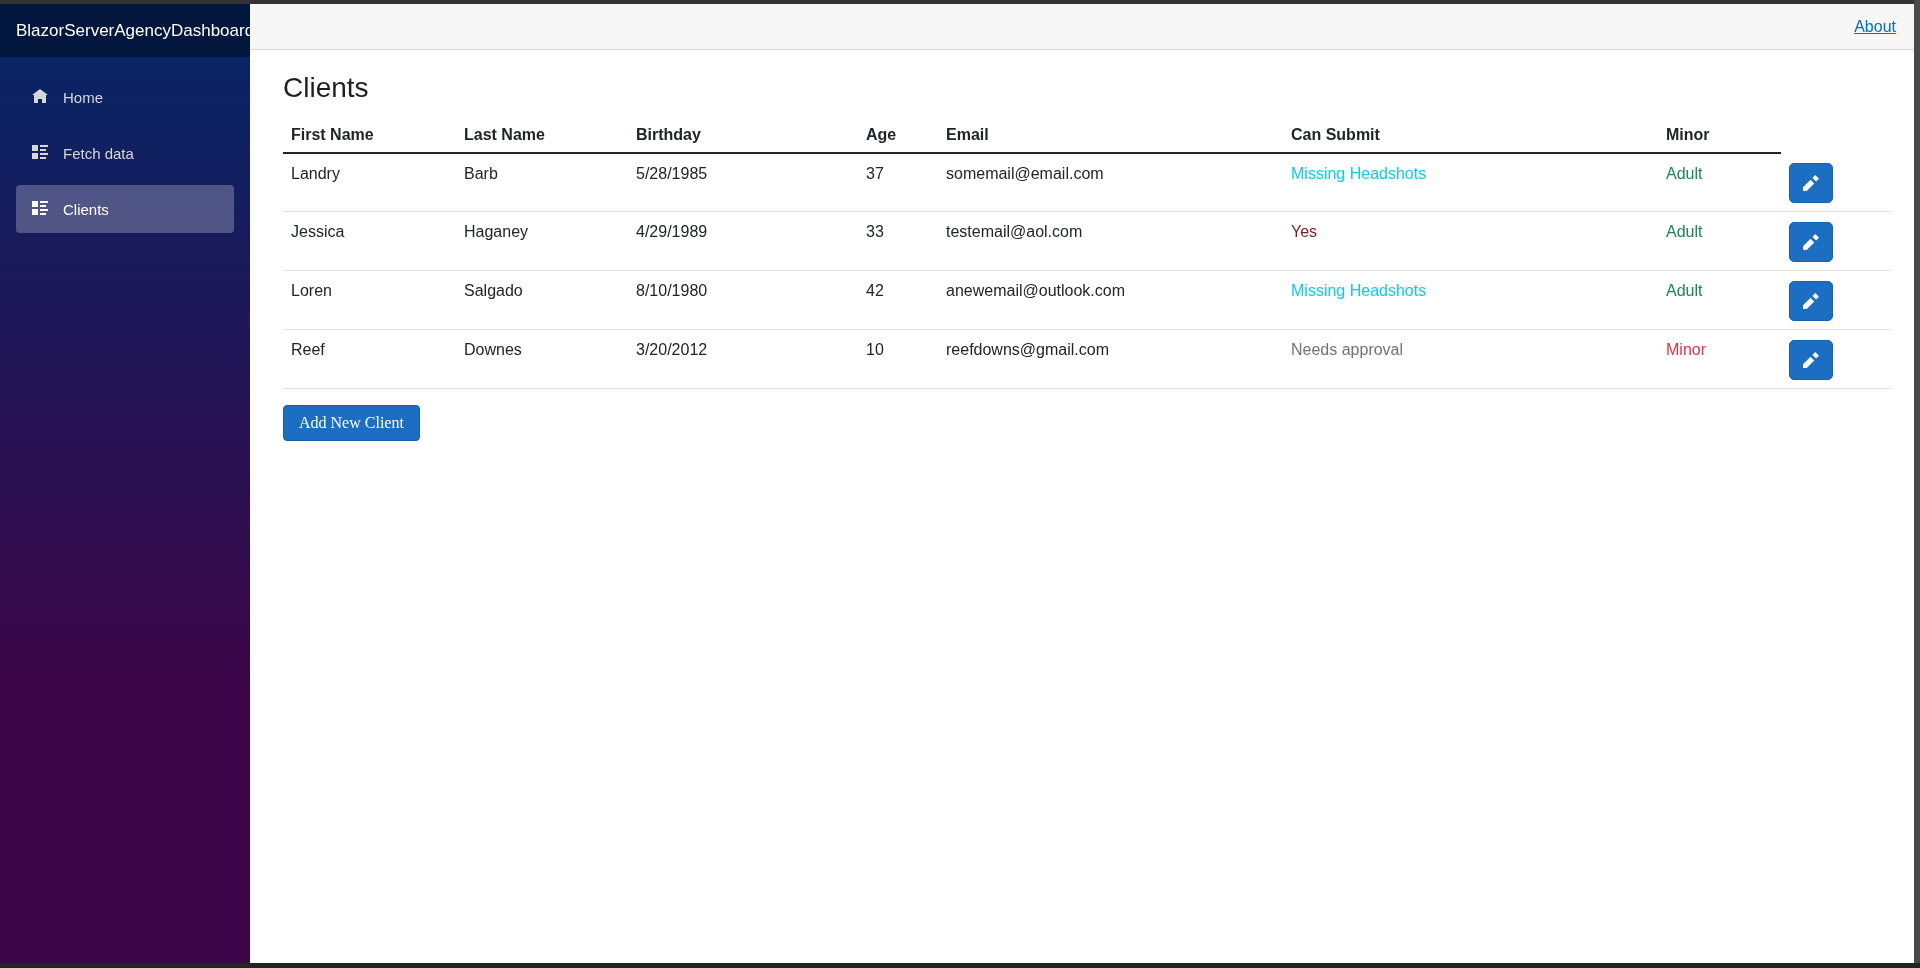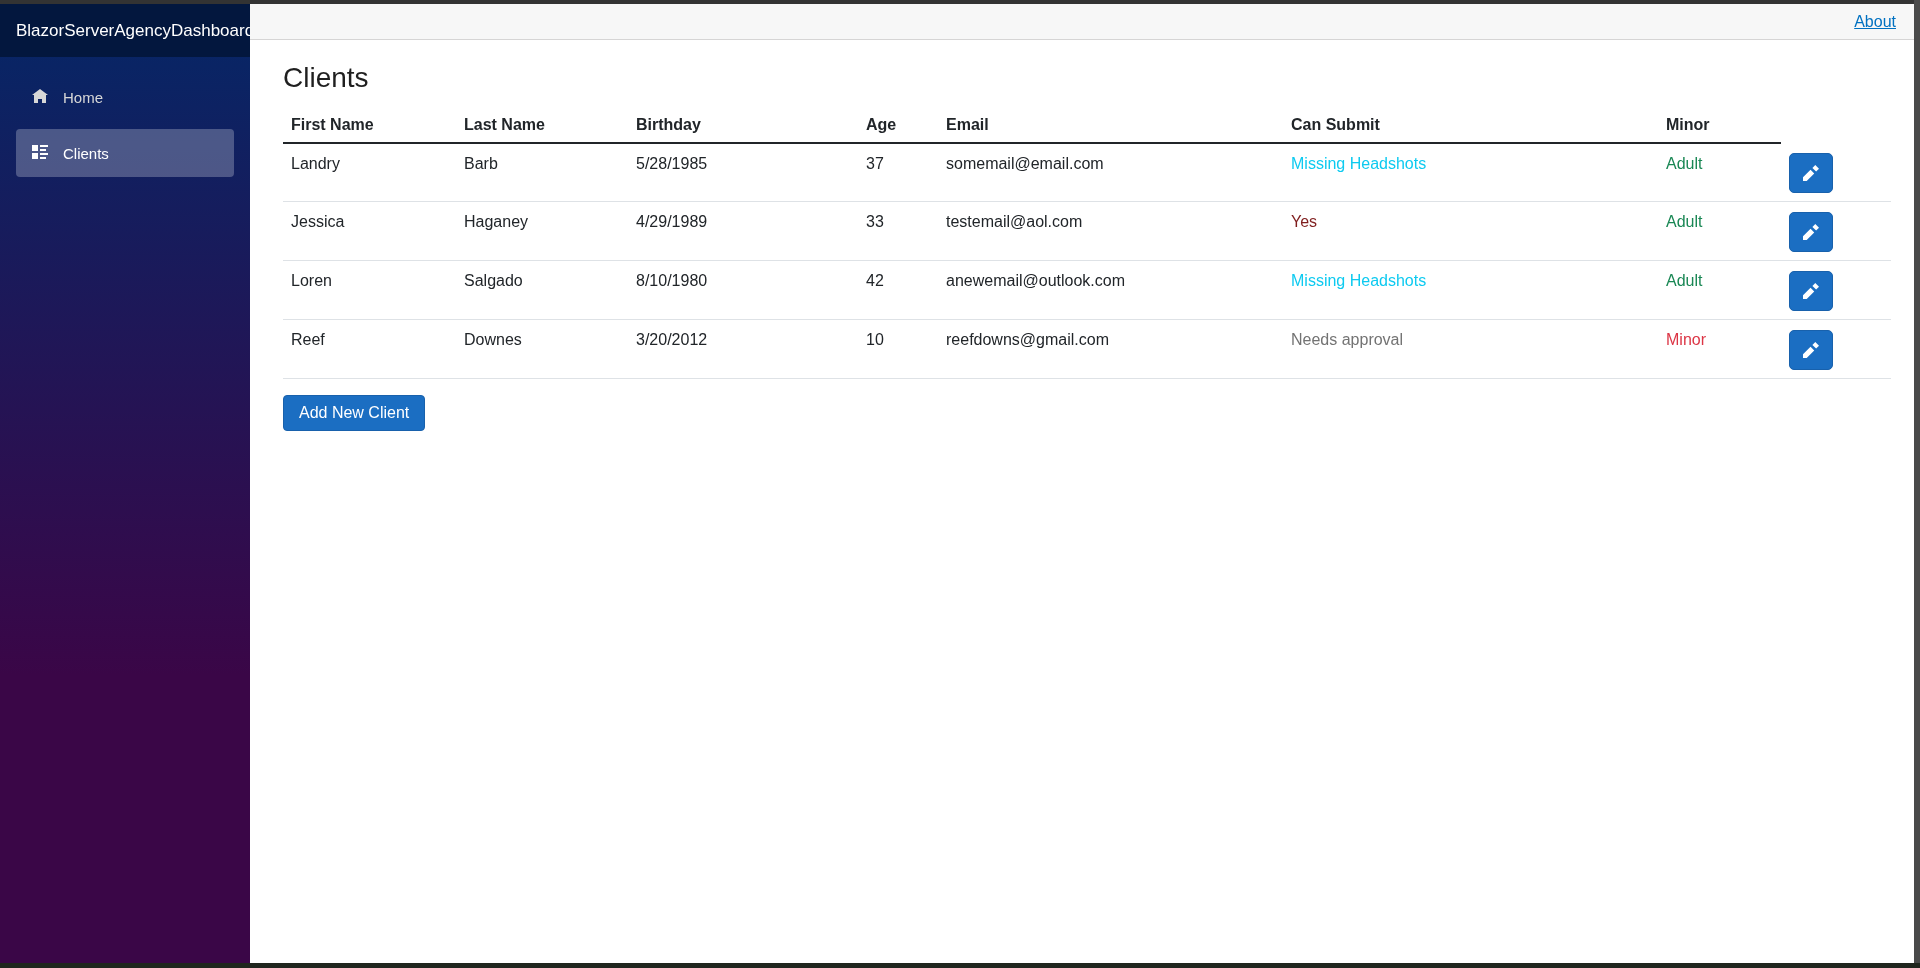--- a/index.html
+++ b/index.html
@@ -32,21 +32,21 @@
     display:flex; align-items:center; height:48px; border-radius:4px;
     color:#d7d7d7; padding:0 16px; font-size:15px; cursor:pointer; text-decoration:none;
   }
   .nav-link.active { background:rgba(255,255,255,0.25); color:#ffffff; }
   .nav-icon { width:17px; height:17px; margin-right:14px; flex:0 0 auto; }
   .nav-icon svg { display:block; width:17px; height:17px; fill:currentColor; }
 
   
   .main { position:absolute; left:250px; top:4px; right:6px; bottom:5px; background:#ffffff; }
   .top-row {
-    height:36px; background:#f7f7f7; border-bottom:1px solid #d6d5d5;
+    height:46px; background:#f7f7f7; border-bottom:1px solid #d6d5d5;
     display:flex; align-items:center; justify-content:flex-end; padding:0 18px;
   }
   .about-link { color:#0071c1; text-decoration:underline; font-size:16px; cursor:pointer; }
 
   .content { padding:18px 24px 0 33px; }
   .page-title { font-size:28px; font-weight:400; color:#1f1f1f; margin:4px 0 18px 0; }
 
   table.clients {
     border-collapse:collapse; width:1608px; font-size:16px; color:#212529;
     table-layout:fixed;
@@ -62,21 +62,21 @@
   }
   .btn-edit {
     width:44px; height:40px; background:#1b6ec2; border:1px solid #1861ac;
     border-radius:5px; display:flex; align-items:center; justify-content:center;
     cursor:pointer; margin-top:2px;
   }
   .btn-edit svg { width:16px; height:16px; fill:#ffffff; display:block; }
   .btn-add {
     margin-top:16px; background:#1b6ec2; border:1px solid #1861ac; color:#ffffff;
     font-size:16px; padding:8px 15px; border-radius:4px; cursor:pointer;
-    font-family:Liberation Sans, sans-serif;
+    font-family:Liberation Serif, serif;
   }
 </style>
 </head>
 <body>
 
 <div class="edge-top"></div>
 <div class="edge-right"></div>
 <div class="edge-bottom"></div>
 
 <div class="sidebar">
@@ -85,20 +85,30 @@
   </div>
   <div class="nav">
       <div class="nav-item">
         <a class="nav-link">
           <span class="nav-icon">
             <svg viewBox="0 0 8.5 8.5">
               <path d="M4 0L0 3h1v4h2V5h2v2h2V3h1L4 0z"></path>
             </svg>
           </span>
           <span>Home</span>
+        </a>
+      </div>
+      <div class="nav-item">
+        <a class="nav-link">
+          <span class="nav-icon">
+            <svg viewBox="0 0 8.5 8.5">
+              <path d="M0 0v3h3V0H0zm4 0v1h4V0H4zm0 2v1h3V2H4zM0 4v3h3V4H0zm4 0v1h4V4H4zm0 2v1h3V6H4z"></path>
+            </svg>
+          </span>
+          <span>Fetch data</span>
         </a>
       </div>
       <div class="nav-item">
         <a class="nav-link active">
           <span class="nav-icon">
             <svg viewBox="0 0 8.5 8.5">
               <path d="M0 0v3h3V0H0zm4 0v1h4V0H4zm0 2v1h3V2H4zM0 4v3h3V4H0zm4 0v1h4V4H4zm0 2v1h3V6H4z"></path>
             </svg>
           </span>
           <span>Clients</span>

